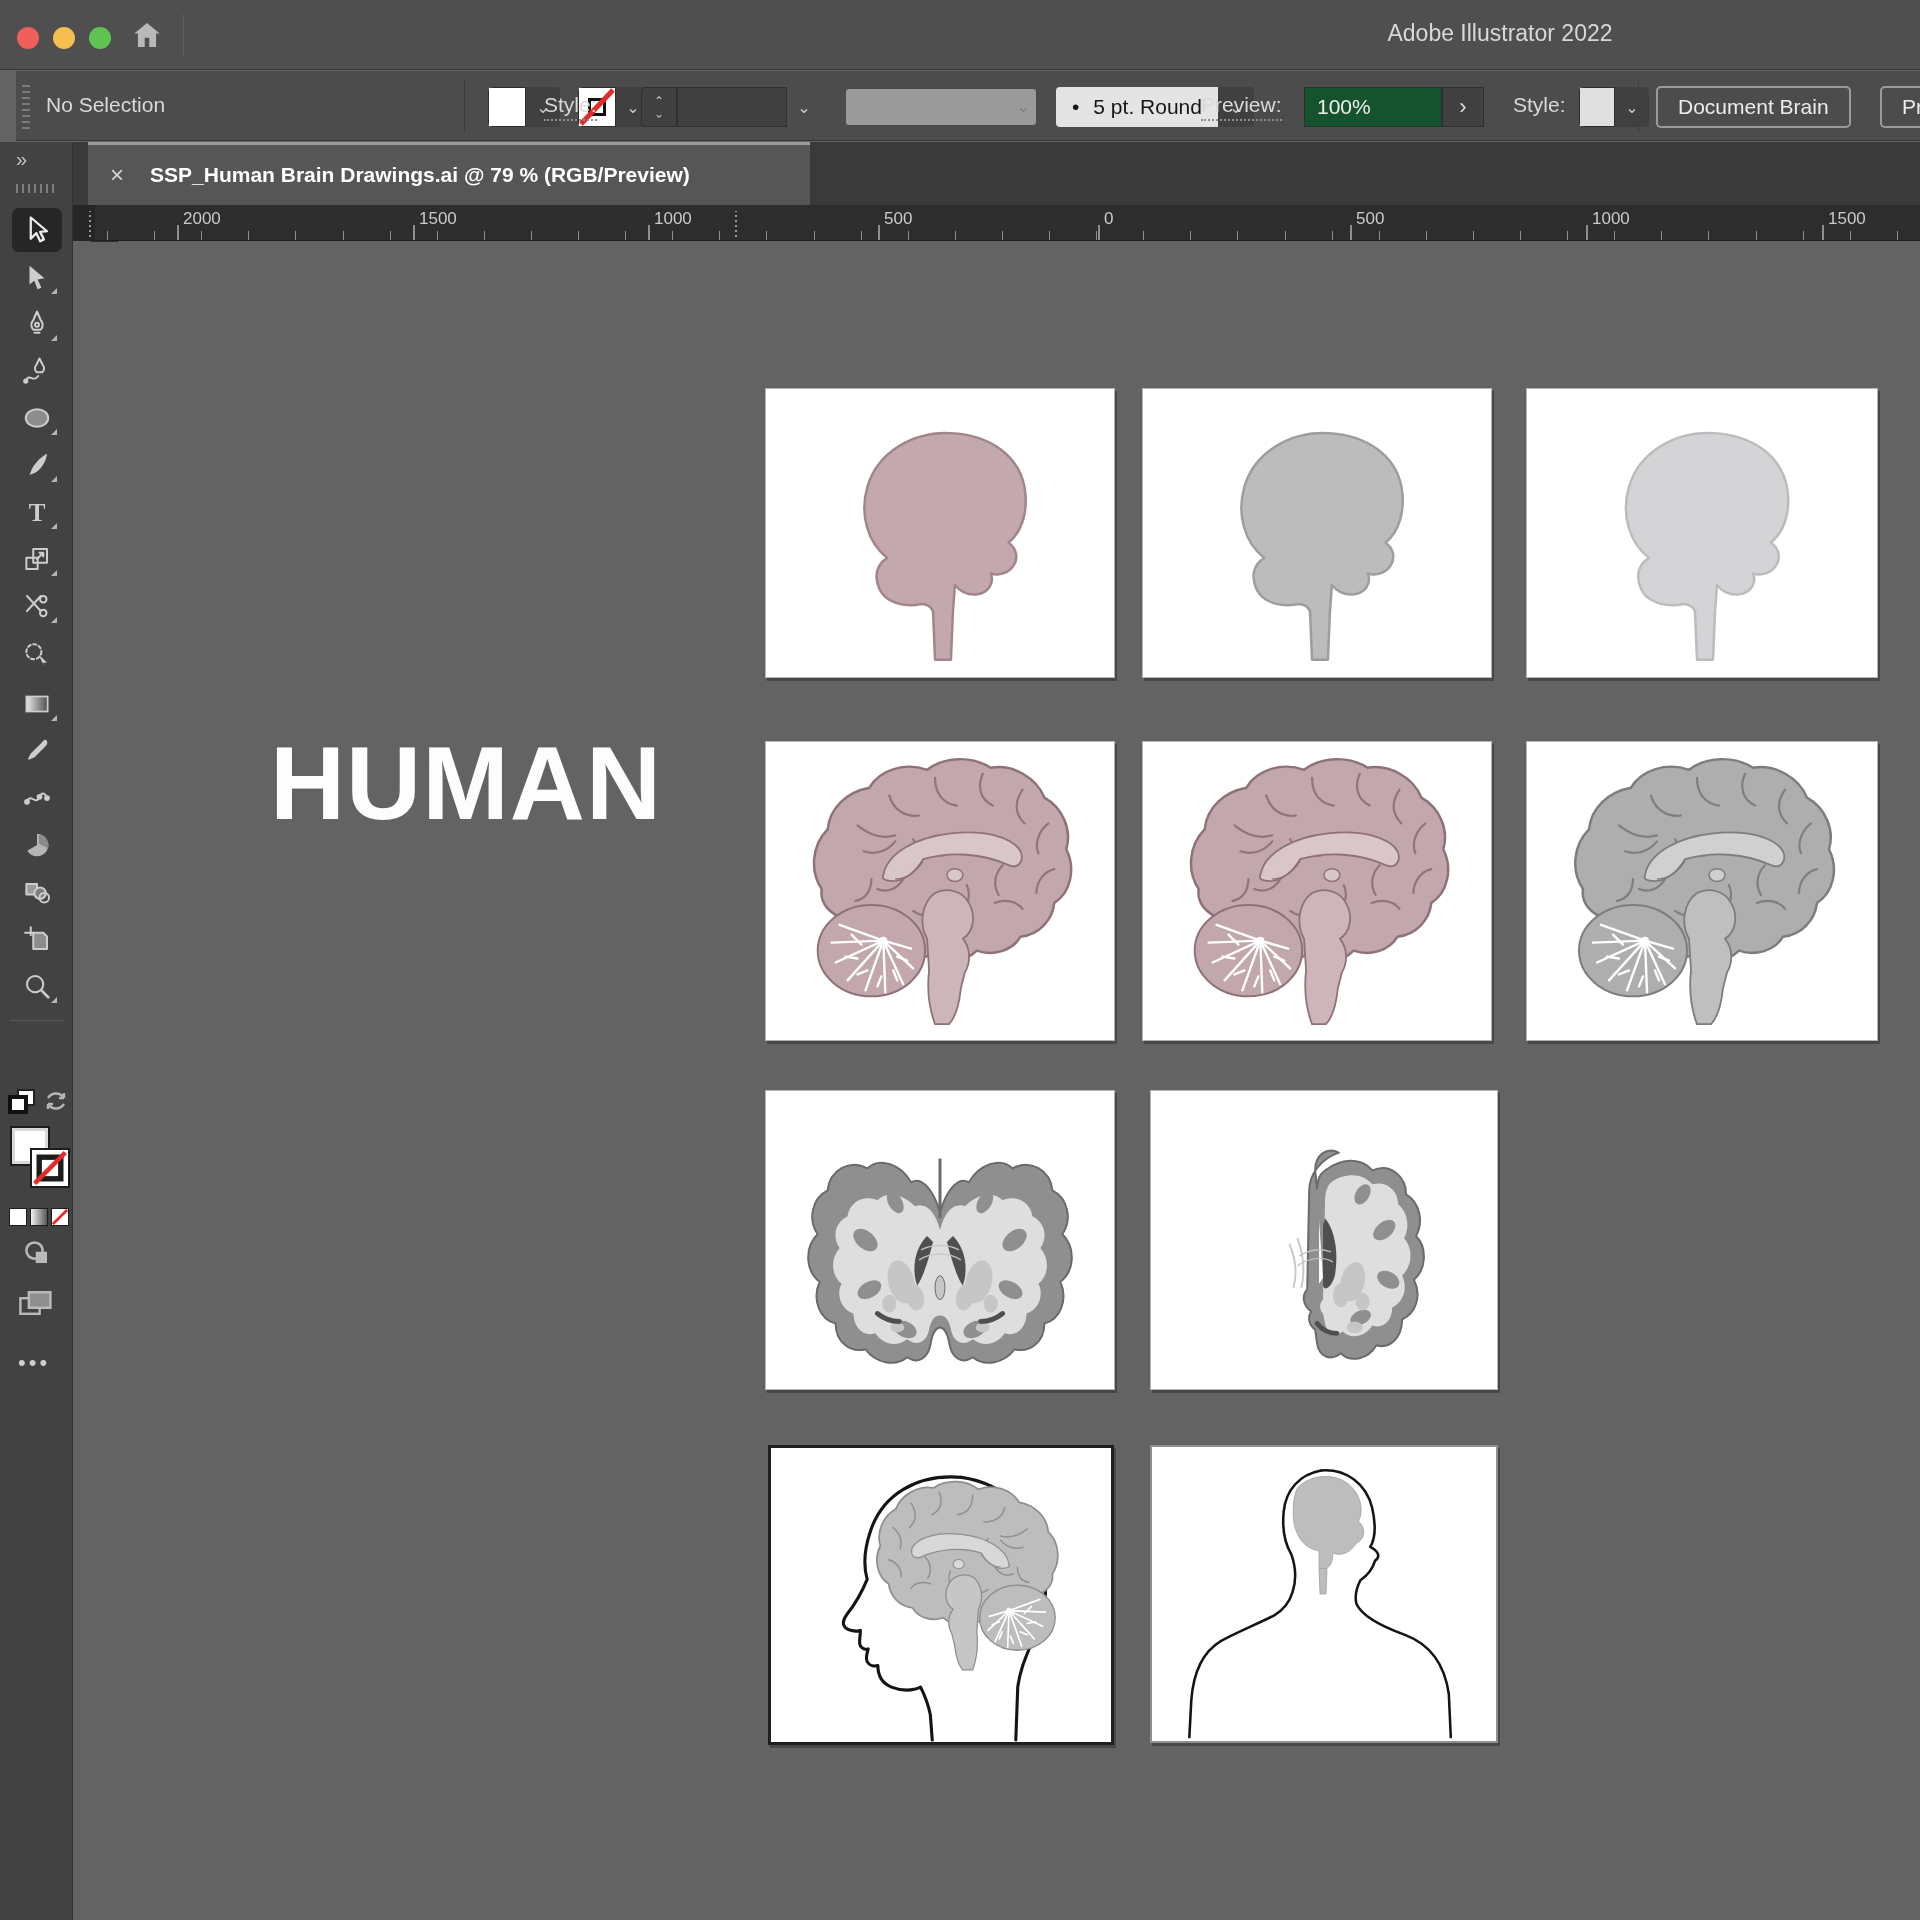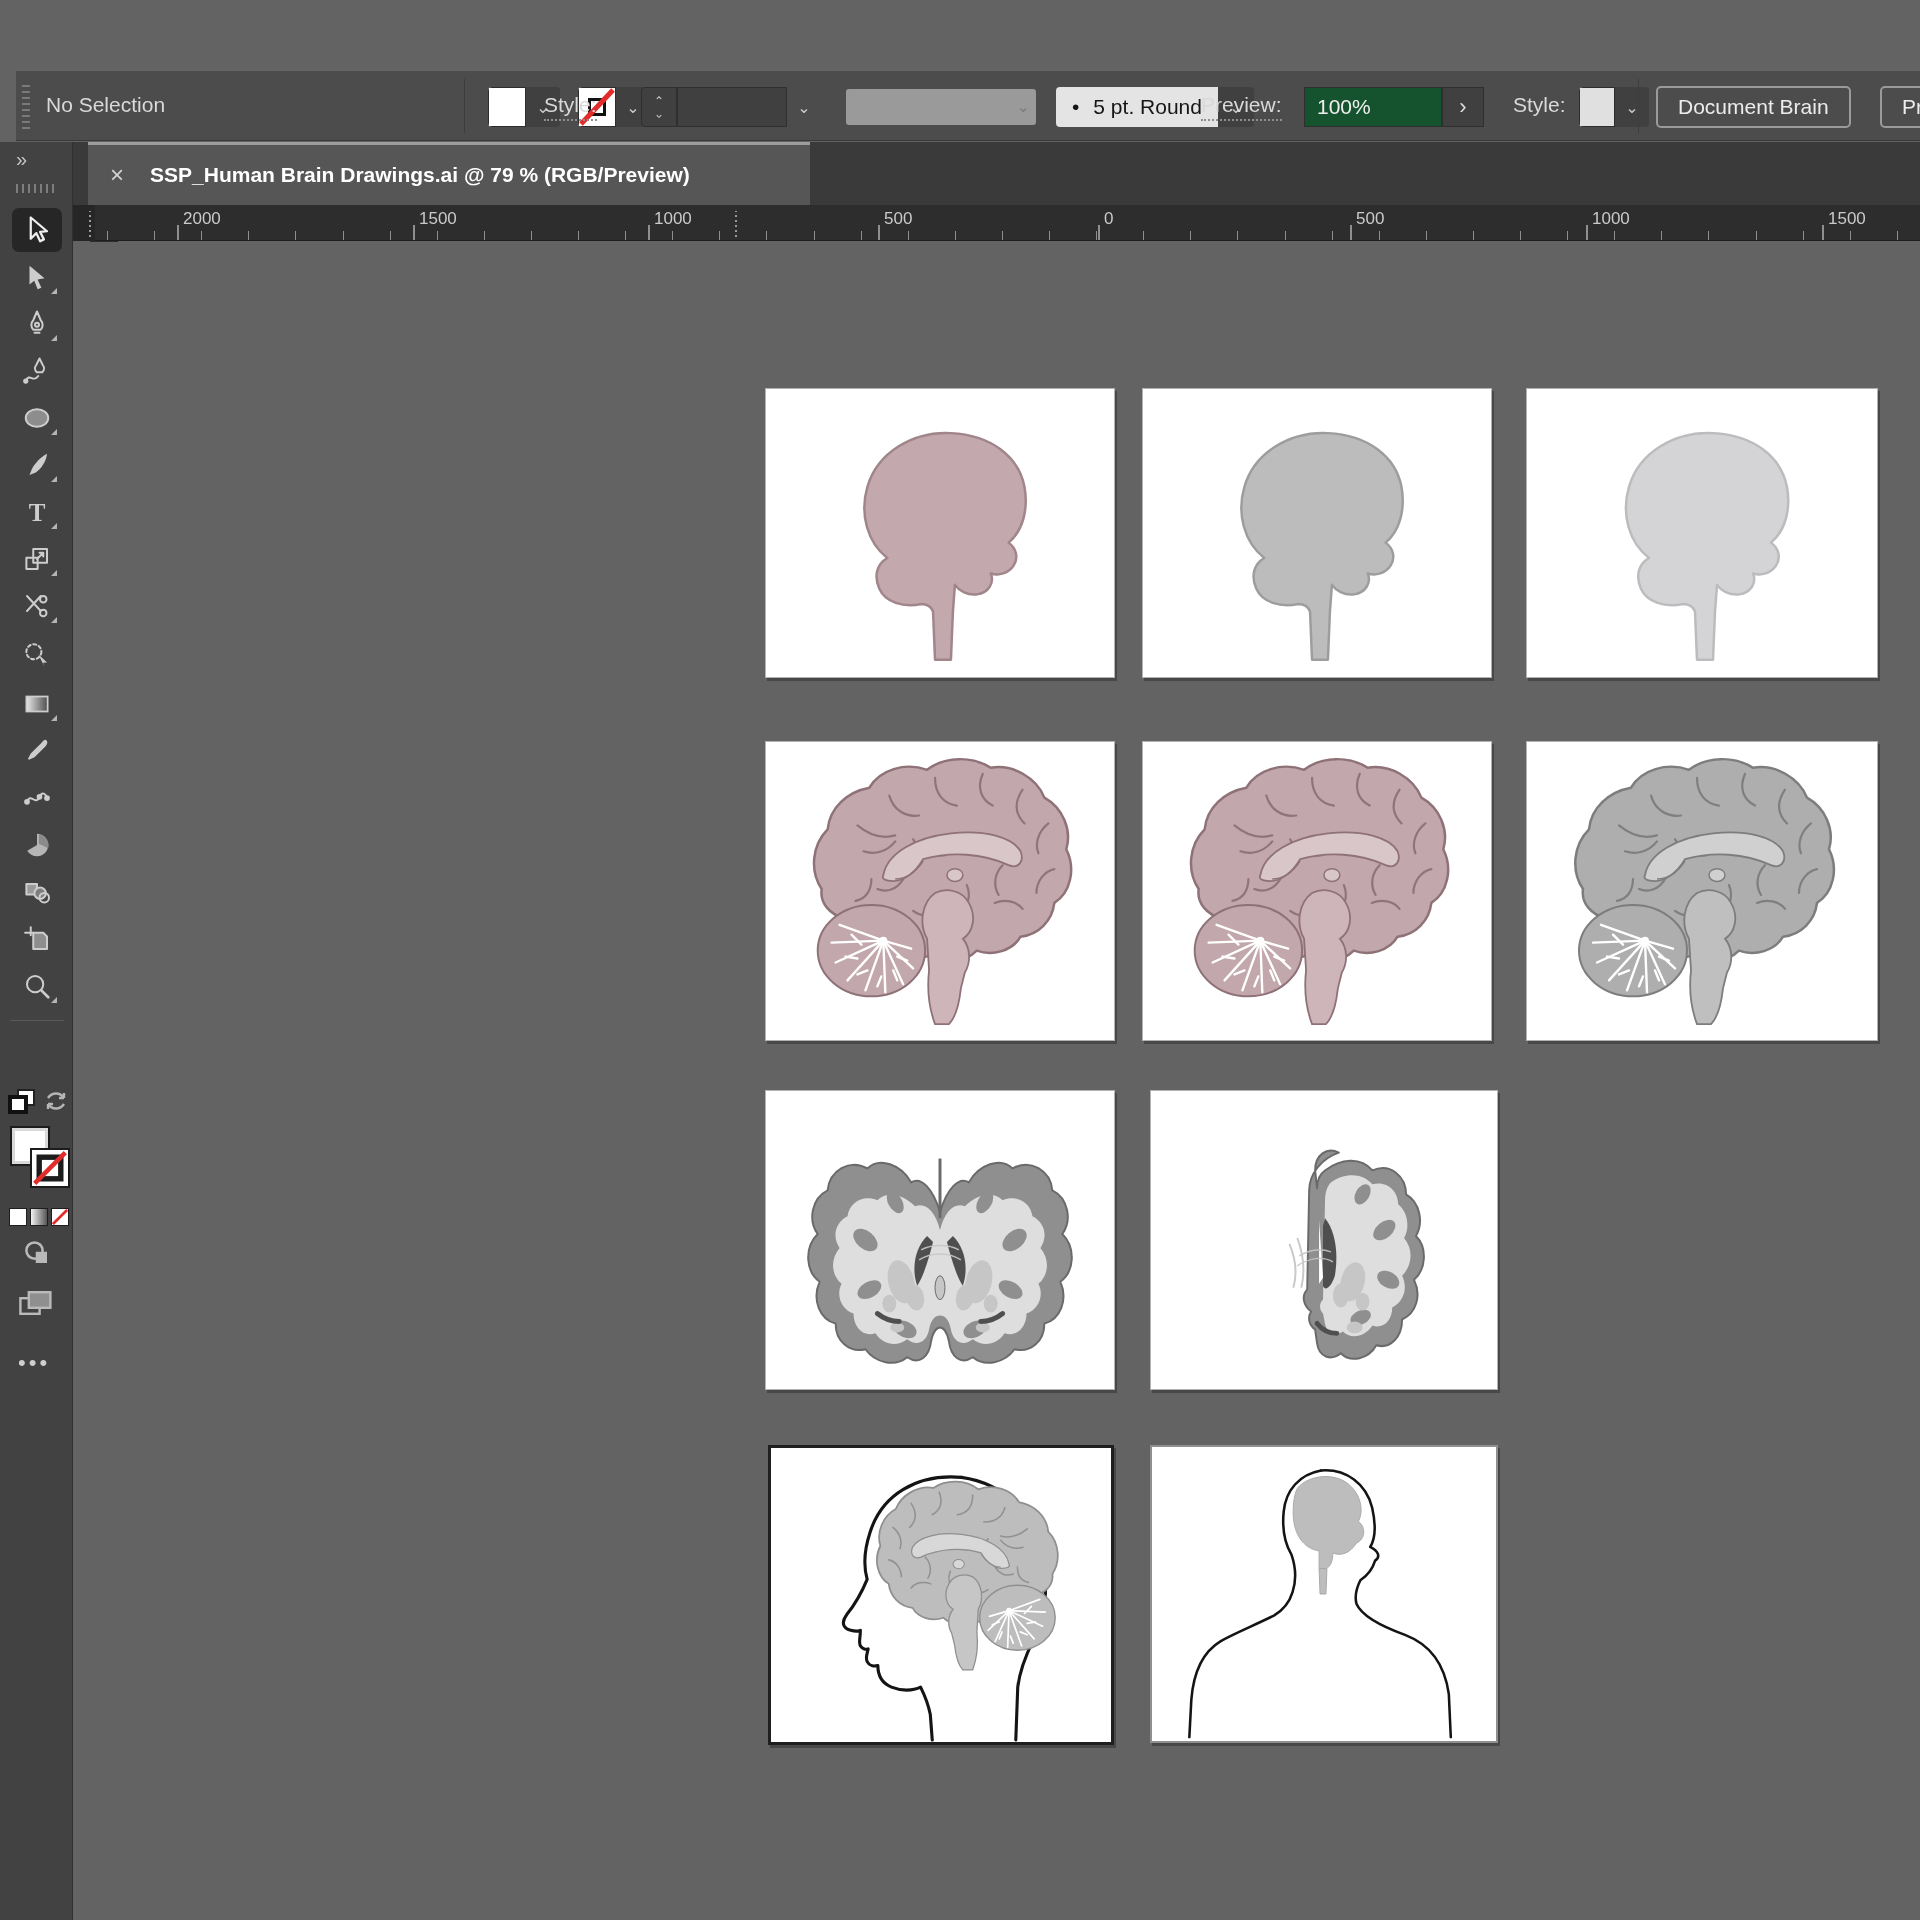--- a/index.html
+++ b/index.html
@@ -279,20 +279,30 @@
       <symbol id="sym-body" viewBox="0 0 350 300">
         <path d="M148,42 C160,28 186,26 200,38 C212,48 216,64 210,76 C218,82 217,94 208,98 C202,108 192,112 184,108 C184,116 182,122 177,124 L170,124 L170,106 C156,104 146,92 144,74 C143,62 144,50 148,42 Z M170,124 L178,124 L177,150 L171,150 Z" fill="var(--c1)" stroke="#a8a8a8" stroke-width="1"></path>
         <g stroke="#141414" stroke-width="2.6" fill="none" stroke-linecap="round" stroke-linejoin="round">
           <path d="M172,24 C198,22 218,38 224,62 C228,80 227,94 222,102 C230,106 233,112 227,116 C224,126 218,132 212,136 C208,144 206,152 208,160 C214,174 236,184 258,192 C284,202 298,224 302,252 L304,296"></path>
           <path d="M172,24 C150,28 136,44 134,66 C132,86 136,100 142,110 C146,122 147,136 143,148 C140,158 134,166 124,172 C104,182 84,190 70,198 C50,210 42,232 40,258 L38,296"></path>
         </g>
       </symbol>
     </defs>
   </svg>
 
+  <div id="titlebar">
+    <div id="tl-red" class="tl"></div>
+    <div id="tl-yellow" class="tl"></div>
+    <div id="tl-green" class="tl"></div>
+    <svg id="home-icon" viewBox="0 0 24 24">
+      <path d="M12,3.5 L21,11 L18.4,11 L18.4,20.5 L13.6,20.5 L13.6,14 L10.4,14 L10.4,20.5 L5.6,20.5 L5.6,11 L3,11 Z" fill="#b9b9b9"></path>
+    </svg>
+    <div id="tb-sep"></div>
+    <div id="win-title">Adobe Illustrator 2022</div>
+  </div>
 
   <div id="controlbar">
     <div class="cb-grip"></div>
     <div id="sel-status">No Selection</div>
     <div class="cb-vsep" style="left:448px"></div>
 
     <div class="swatchbox" style="left:472px">
       <div class="sw"></div>
       <div class="chev">⌄</div>
     </div>
@@ -627,20 +637,21 @@
     </svg>
     <svg id="scr-icon" width="36" height="30" viewBox="0 0 30 24">
       <rect x="2" y="8" width="16" height="13" fill="none" stroke="#b9b9b9" stroke-width="2"></rect>
       <rect x="9" y="3" width="18" height="13" fill="#8f8f8f" stroke="#b9b9b9" stroke-width="2"></rect>
     </svg>
     <div id="more-dots">•••</div>
   </div>
 
   <div id="canvas">
     <div id="heading">
+      <div>HUMAN</div>
     </div>
   <div class="artboard " style="left: 691px; top: 146px; width: 350px; height: 290px;">
         <svg class="lat-pink" viewBox="0 0 350 300" preserveAspectRatio="none">
           <use href="#sym-lateral"></use>
         </svg>
       </div>
       <div class="artboard " style="left: 1068px; top: 146px; width: 350px; height: 290px;">
         <svg class="lat-gray" viewBox="0 0 350 300" preserveAspectRatio="none">
           <use href="#sym-lateral"></use>
         </svg>

